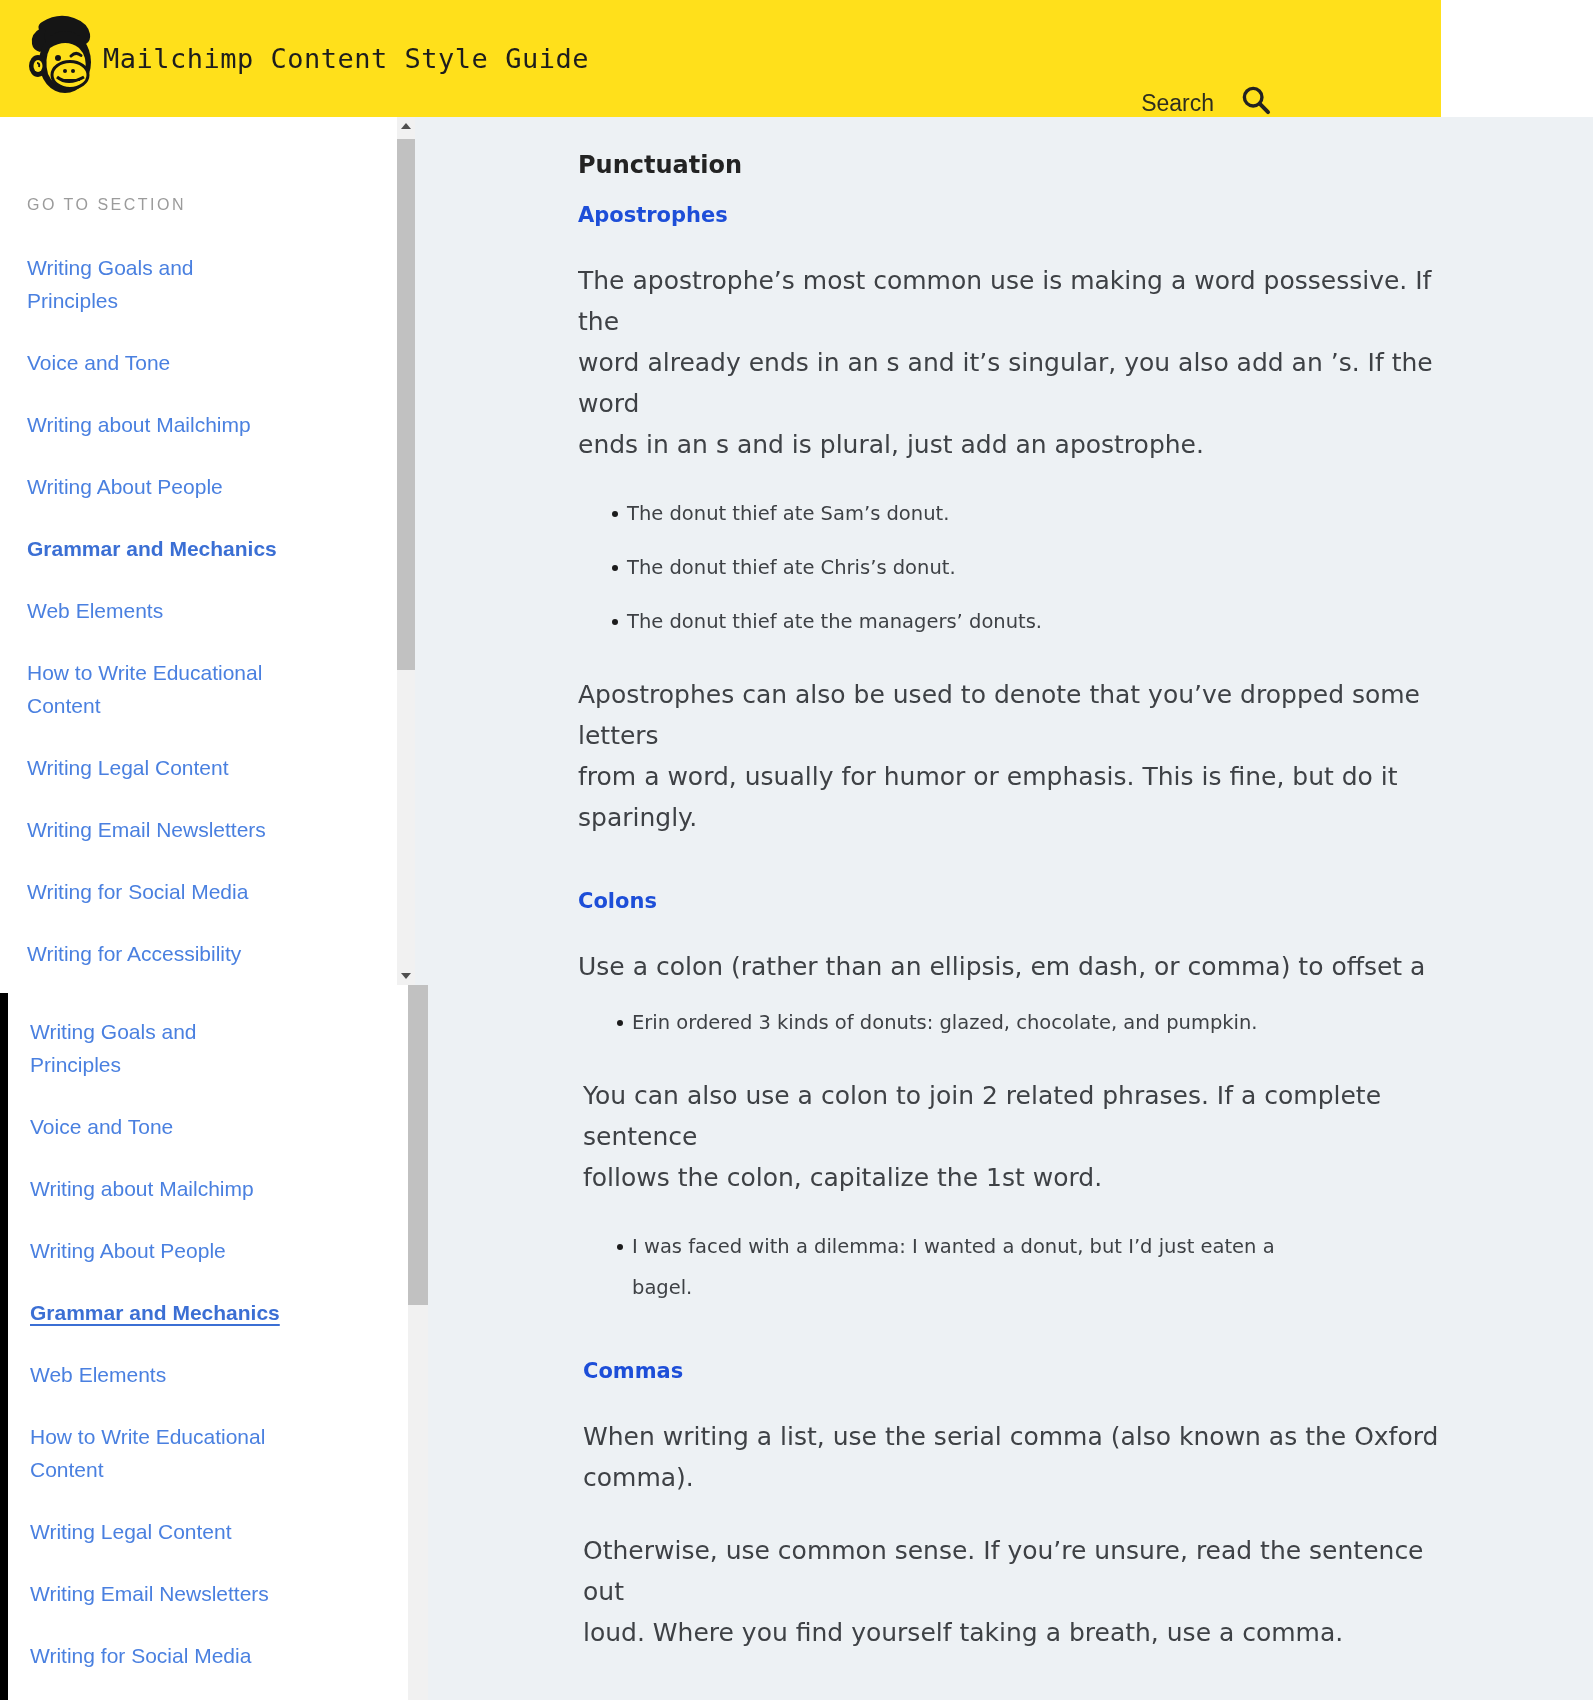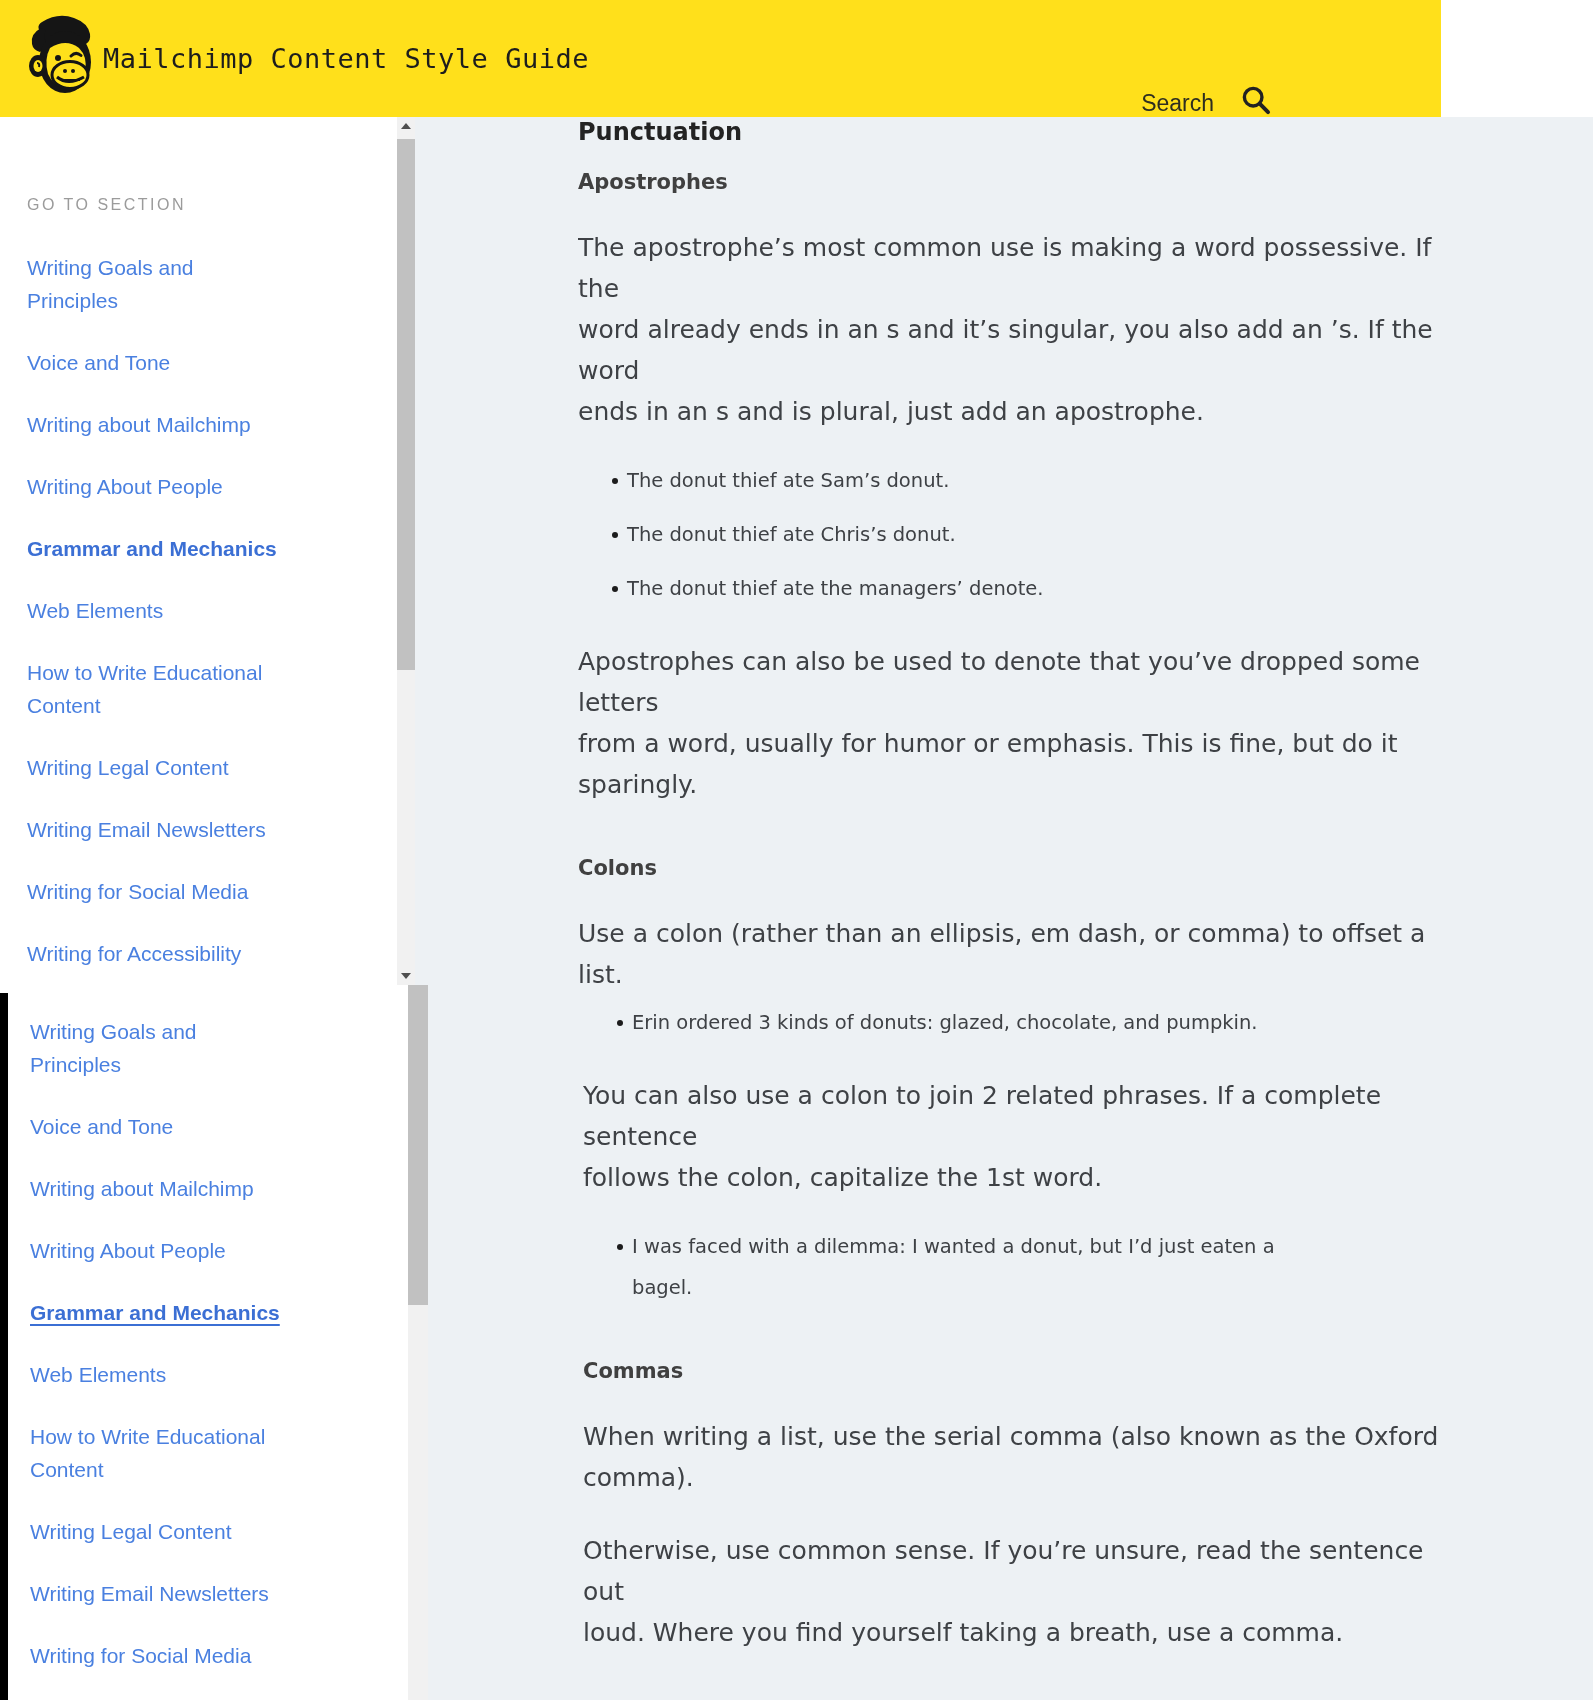--- a/index.html
+++ b/index.html
@@ -47,25 +47,25 @@
   .sb1 .sb-thumb { top:22px; height:531px; }
   .sb2 .sb-thumb { top:0; height:320px; }
 
   
   .content-bg1 { position:absolute; left:415px; top:117px; width:1178px; height:868px;
                  background:var(--content-bg,#edf1f4); }
   .content-bg2 { position:absolute; left:428px; top:985px; width:1165px; height:715px;
                  background:var(--content-bg,#edf1f4); }
   .col { position:absolute; width:880px; overflow:hidden;
          font-family:"DejaVu Sans", sans-serif; color:#3e4145; }
-  .col1 { left:578px; top:117px; height:868px; }
+  .col1 { left:578px; top:117px; height:868px; padding-top:33px; }
   .col2 { left:583px; top:985px; height:715px; padding-top:17px; }
 
   .h1 { font-size:24px; font-weight:bold; color:#232323; line-height:30px; }
-  .h2 { font-size:21px; font-weight:bold; color:#404040; line-height:26px; margin:50px 0 0; }
+  .h2 { font-size:21px; font-weight:bold; color:#1d4ed8; line-height:26px; margin:50px 0 0; }
   .h1 + .h2 { margin-top:22px; }
   .p  { font-size:25px; line-height:41px; margin:32px 0 0; white-space:pre-line; }
   .col > .p:first-child, .col > .bullets:first-child { margin-top:0; }
   .bullets { margin:28px 0 0; }
   .bullet { position:relative; padding-left:49px; margin-bottom:13px;
             font-size:19.5px; line-height:41px; }
   .bullet:last-child { margin-bottom:0; }
   .dot { position:absolute; left:34px; top:18px; width:6px; height:6px; border-radius:50%;
          background:#1c1c1c; }
   .btext { white-space:pre-line; }
@@ -165,21 +165,21 @@
 
 <div class="col col1" id="content-col-1">
     <div class="h1">Punctuation</div>
     <div class="h2">Apostrophes</div>
     <div class="p">The apostrophe’s most common use is making a word possessive. If the
 word already ends in an s and it’s singular, you also add an ’s. If the word
 ends in an s and is plural, just add an apostrophe.</div>
     <div class="bullets">
       <div class="bullet"><span class="dot"></span><span class="btext">The donut thief ate Sam’s donut.</span></div>
       <div class="bullet"><span class="dot"></span><span class="btext">The donut thief ate Chris’s donut.</span></div>
-      <div class="bullet"><span class="dot"></span><span class="btext">The donut thief ate the managers’ denote.</span></div>
+      <div class="bullet"><span class="dot"></span><span class="btext">The donut thief ate the managers’ donuts.</span></div>
     </div>
     <div class="p">Apostrophes can also be used to denote that you’ve dropped some letters
 from a word, usually for humor or emphasis. This is fine, but do it
 sparingly.</div>
     <div class="h2">Colons</div>
     <div class="p">Use a colon (rather than an ellipsis, em dash, or comma) to offset a list.</div>
     <div class="bullets">
       <div class="bullet"><span class="dot"></span><span class="btext">Erin ordered 3 kinds of donuts: glazed, chocolate, and pumpkin.</span></div>
     </div>
     <div class="p">You can also use a colon to join 2 related phrases. If a complete sentence</div>

